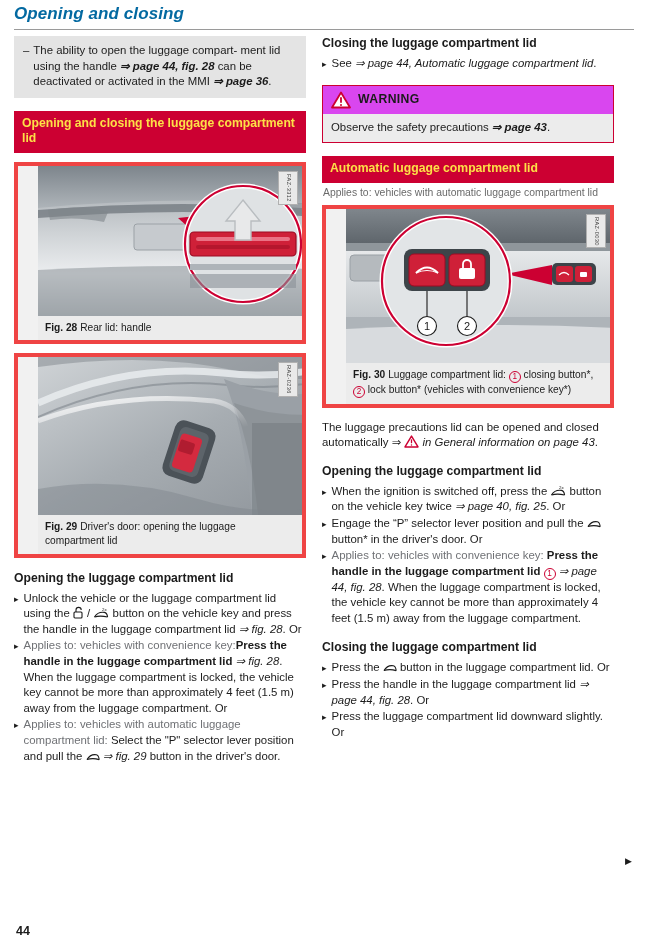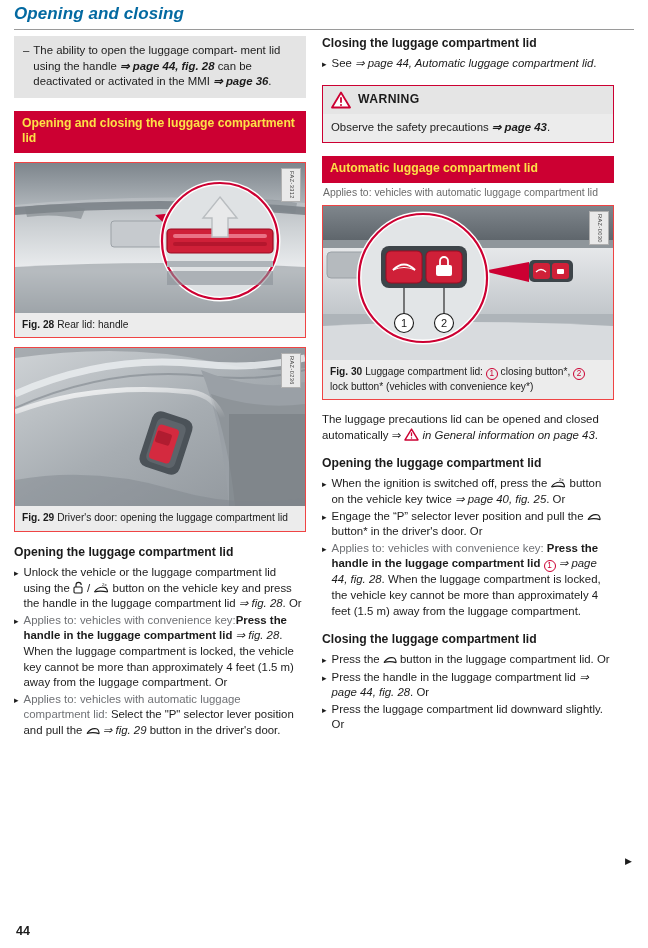--- a/index.html
+++ b/index.html
@@ -76,24 +76,25 @@
   }
   .applies-line {
     font-size: 10.4px;
     line-height: 14px;
     color: #6a6a6a;
     padding: 3px 1px 0 1px;
   }
 
   
   .figure {
-    border: 1px solid #ef4444;
+    border: 4px solid #ef4444;
     background: #f1f1f1;
     margin-top: 9px;
     position: relative;
+    padding-left: 20px;
   }
   .fig-img {
     position: relative;
     overflow: hidden;
     background: #b9bdc0;
   }
   .fig-code {
     position: absolute;
     top: 5px; right: 4px;
     writing-mode: vertical-rl;
@@ -112,21 +113,21 @@
     padding: 5px 7px 6px 7px;
   }
   .fig-caption b { font-weight: bold; }
 
   
   .warn {
     border: 1px solid #cc0032;
     margin-top: 12px;
   }
   .warn-head {
-    background: #e5e5e5;
+    background: #d946ef;
     display: flex;
     align-items: center;
     gap: 7px;
     padding: 5px 8px 5px 8px;
   }
   .warn-head .label {
     font-size: 12.2px;
     font-weight: bold;
     letter-spacing: .4px;
   }

